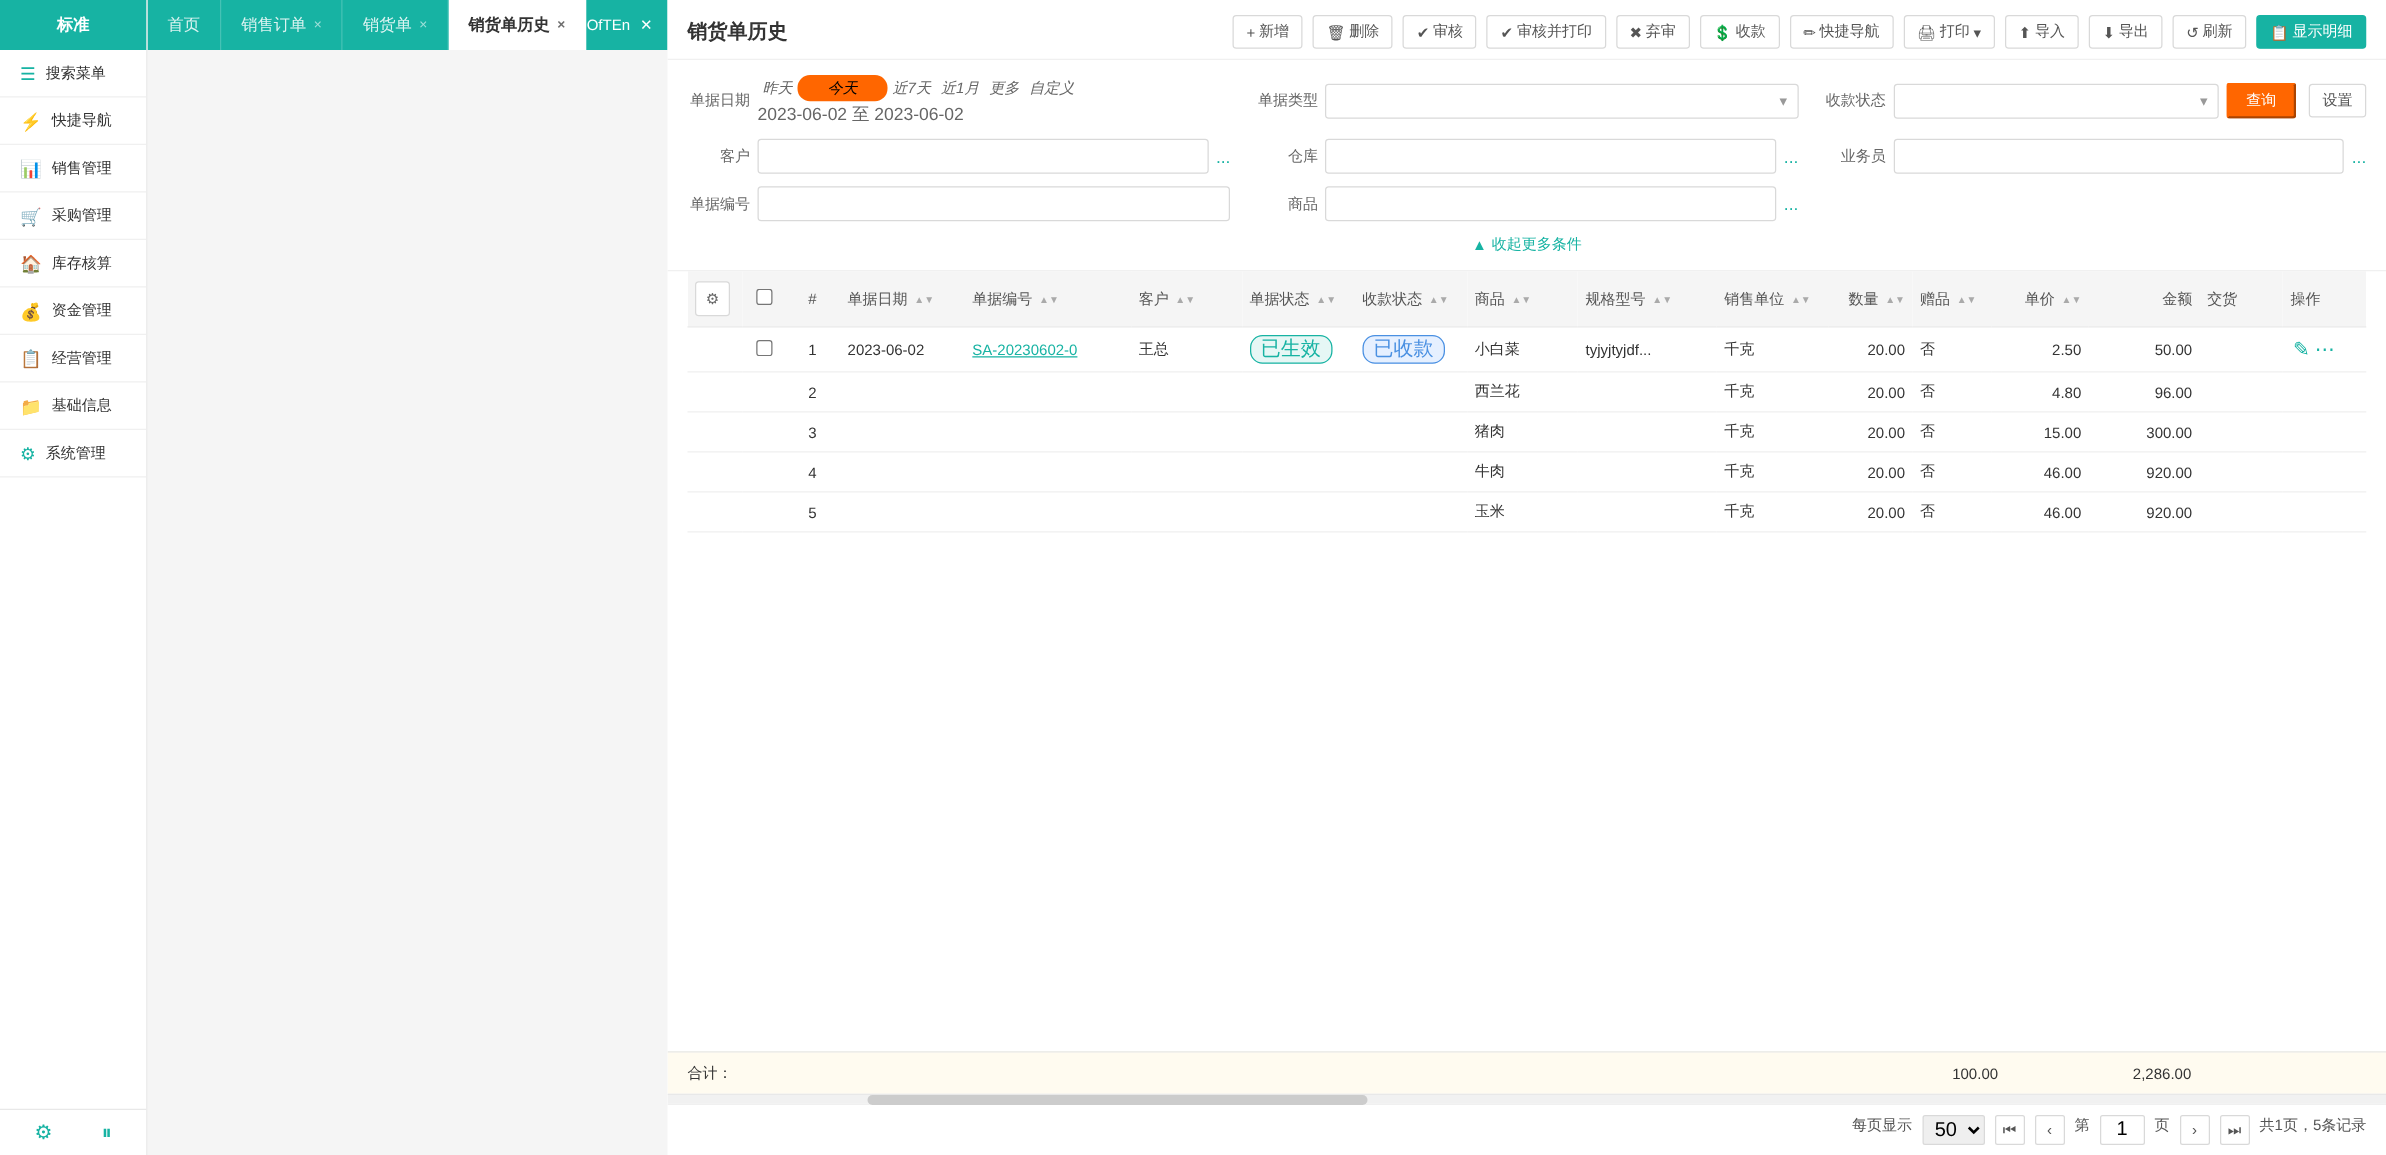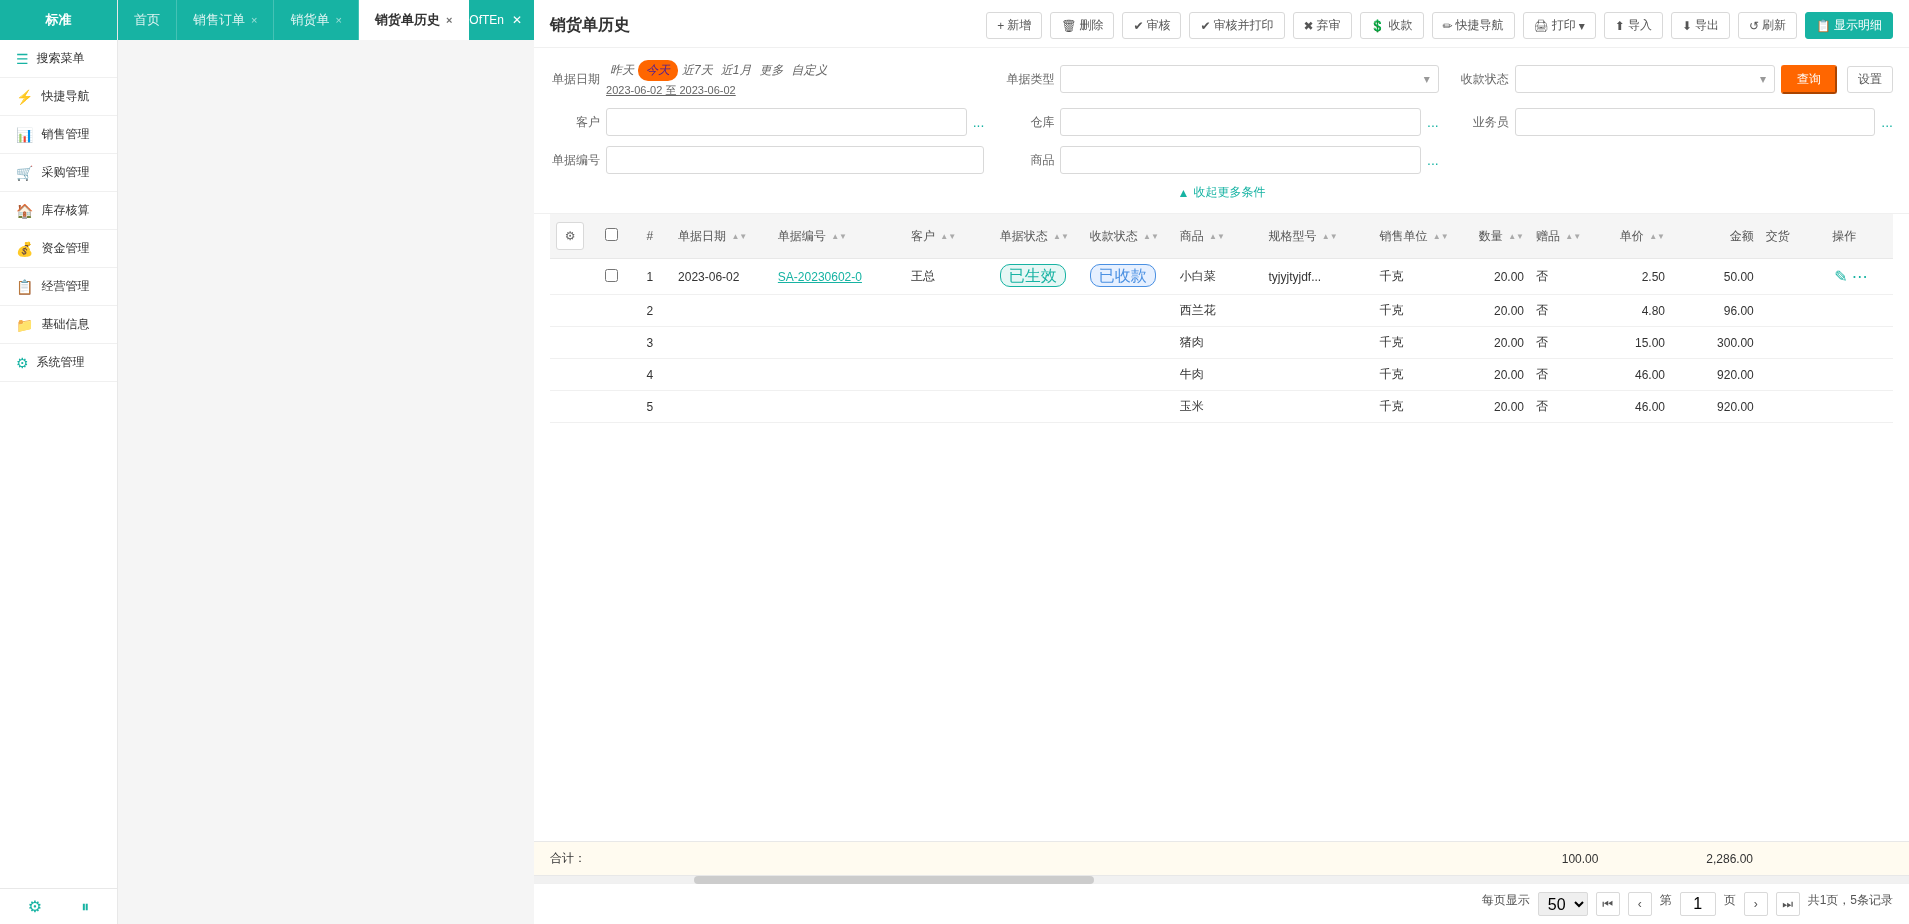--- a/index.html
+++ b/index.html
@@ -156,21 +156,21 @@
       outline: none;
       display: flex;
       align-items: center;
       justify-content: space-between;
       cursor: pointer;
       color: #999;
     }
     .filter-ellipsis { color: #17b3a3; cursor: pointer; font-size: 14px; }
     .date-quick { display: flex; gap: 0; align-items: flex-end; font-style: italic; }
     .date-quick-btn { color: #666; cursor: pointer; font-size: 12px; padding: 2px 4px; border-radius: 2px; }
-    .date-quick-btn.active { background: #ff6600; color: #4c1d95; border-radius: 10px; padding: 2px 8px; }
+    .date-quick-btn.active { background: #ff6600; color: #000000; border-radius: 10px; padding: 2px 24px; }
     .collapse-btn {
       display: flex;
       align-items: center;
       gap: 4px;
       color: #17b3a3;
       cursor: pointer;
       font-size: 12px;
       margin: 4px auto 0;
       width: fit-content;
     }
@@ -418,21 +418,21 @@
           <span class="filter-label">单据日期</span>
           <div style="display:flex;flex-direction:column;gap:2px;">
             <div class="date-quick">
               <span class="date-quick-btn">昨天</span>
               <span class="date-quick-btn active">今天</span>
               <span class="date-quick-btn">近7天</span>
               <span class="date-quick-btn">近1月</span>
               <span class="date-quick-btn">更多</span>
               <span class="date-quick-btn">自定义</span>
             </div>
-            <span style="color:#666;font-size:11px;text-decoration:underline;">2023-06-02 至 2023-06-02</span>
+            <span style="color:#666;font-size:14px;">2023-06-02 至 2023-06-02</span>
           </div>
         </div>
         <div class="filter-item" style="flex:2;">
           <span class="filter-label">单据类型</span>
           <div class="filter-select" style="flex:1;min-width:0;">
             <span></span>
             <span>▾</span>
           </div>
         </div>
         <div class="filter-item" style="flex:2;">

